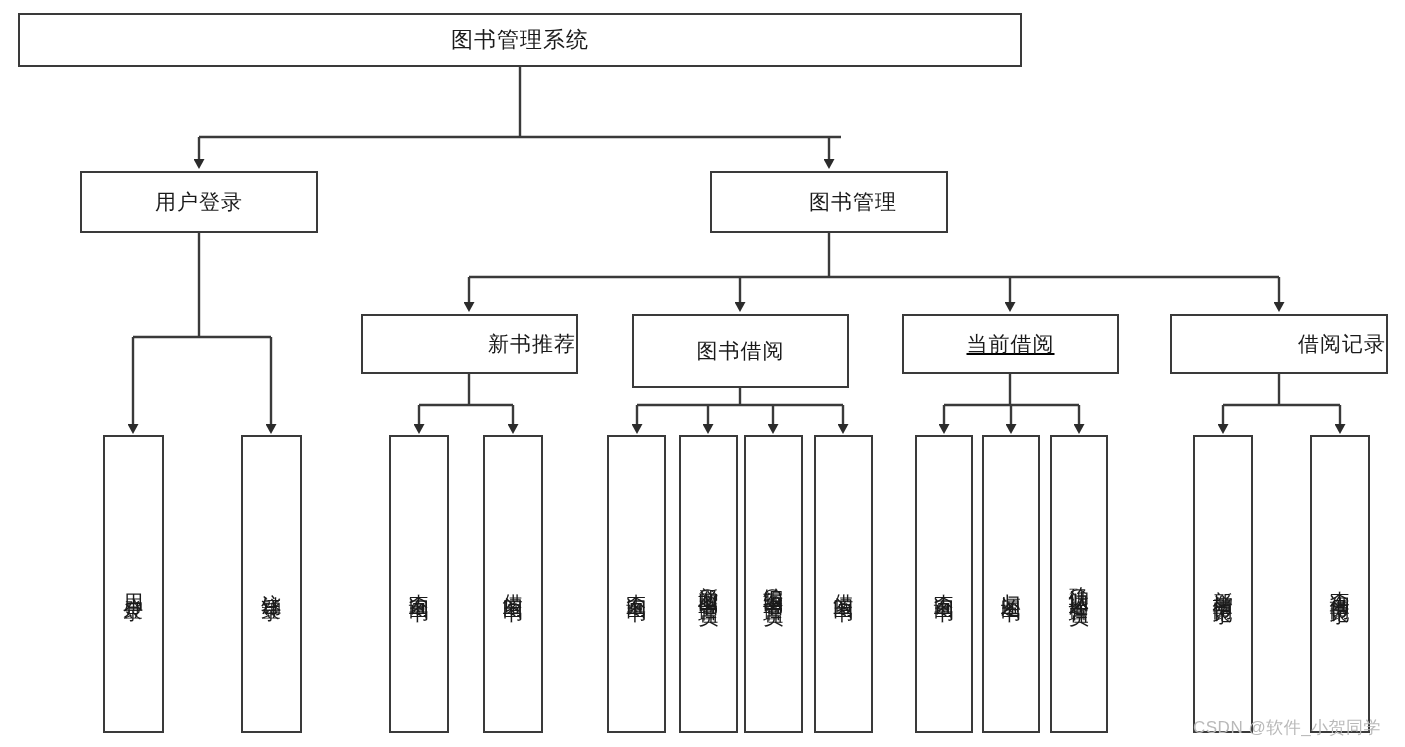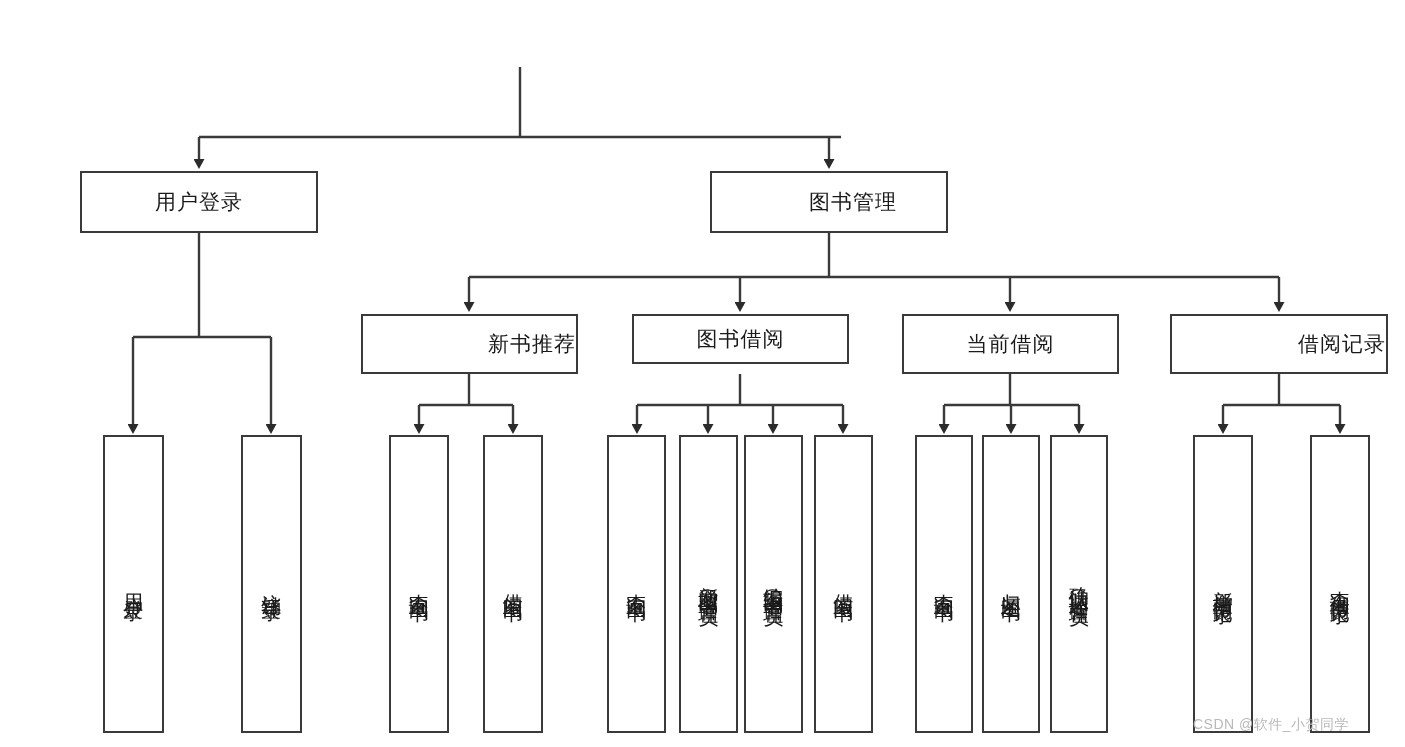--- a/index.html
+++ b/index.html
@@ -8,21 +8,21 @@
   #diagram{position:relative;width:1405px;height:747px;background:#ffffff;}
   svg{position:absolute;left:0;top:0;width:1405px;height:747px;}
   .node-box{position:absolute;box-sizing:border-box;background:#ffffff;
             border:2px solid #3a3a3a;display:flex;align-items:center;
             justify-content:center;}
   .node-label{color:#1a1a1a;text-align:center;line-height:1.12;}
   .h-label{font-size:21px;letter-spacing:1px;}
   .v-label{font-size:20px;writing-mode:vertical-rl;text-orientation:upright;
            letter-spacing:3px;white-space:nowrap;}
   .root .h-label{font-size:22px;}
-  .watermark{position:absolute;left:1193px;top:716px;font-size:14px;
+  .watermark{position:absolute;left:1193px;top:716px;font-size:17px;
              color:#b9b9b9;white-space:nowrap;letter-spacing:.5px;}
 </style>
 </head>
 <body>
 
 <div id="diagram">
 
   <svg viewBox="0 0 1405 747">
     <defs>
       <marker id="arrow" markerWidth="10" markerHeight="11" refX="1" refY="5.5" orient="auto" markerUnits="userSpaceOnUse">
@@ -66,35 +66,38 @@
       <path d="M1011,405 L1011,425" marker-end="url(#arrow)"></path>
       <path d="M1079,405 L1079,425" marker-end="url(#arrow)"></path>
 
       <path d="M1279,374 L1279,405"></path>
       <path d="M1223,405 L1340,405"></path>
       <path d="M1223,405 L1223,425" marker-end="url(#arrow)"></path>
       <path d="M1340,405 L1340,425" marker-end="url(#arrow)"></path>
     </g>
   </svg>
 
+  <div class="node-box root" style="left:18px;top:13px;width:1004px;height:54px;">
+    <span class="node-label h-label">图书管理系统</span>
+  </div>
 
   <div class="node-box" style="left:80px;top:171px;width:238px;height:62px;">
     <span class="node-label h-label">用户登录</span>
   </div>
   <div class="node-box" style="left:710px;top:171px;width:238px;height:62px;padding-left:48px;">
     <span class="node-label h-label">图书管理</span>
   </div>
 
   <div class="node-box" style="left:361px;top:314px;width:217px;height:60px;justify-content:flex-end;">
     <span class="node-label h-label">新书推荐</span>
   </div>
-  <div class="node-box" style="left:632px;top:314px;width:217px;height:50px;">
+  <div class="node-box" style="left:632px;top:314px;width:217px;height:74px;">
     <span class="node-label h-label">图书借阅</span>
   </div>
-  <div class="node-box" style="left:902px;top:314px;width:217px;height:60px;">
+  <div class="node-box" style="left:902px;top:314px;width:217px;height:60px;text-decoration:underline;">
     <span class="node-label h-label">当前借阅</span>
   </div>
   <div class="node-box" style="left:1170px;top:314px;width:218px;height:60px;justify-content:flex-end;">
     <span class="node-label h-label">借阅记录</span>
   </div>
 
   <div class="node-box" style="left:103px;top:435px;width:61px;height:298px;">
     <span class="node-label v-label">用户登录</span>
   </div>
   <div class="node-box" style="left:241px;top:435px;width:61px;height:298px;">

